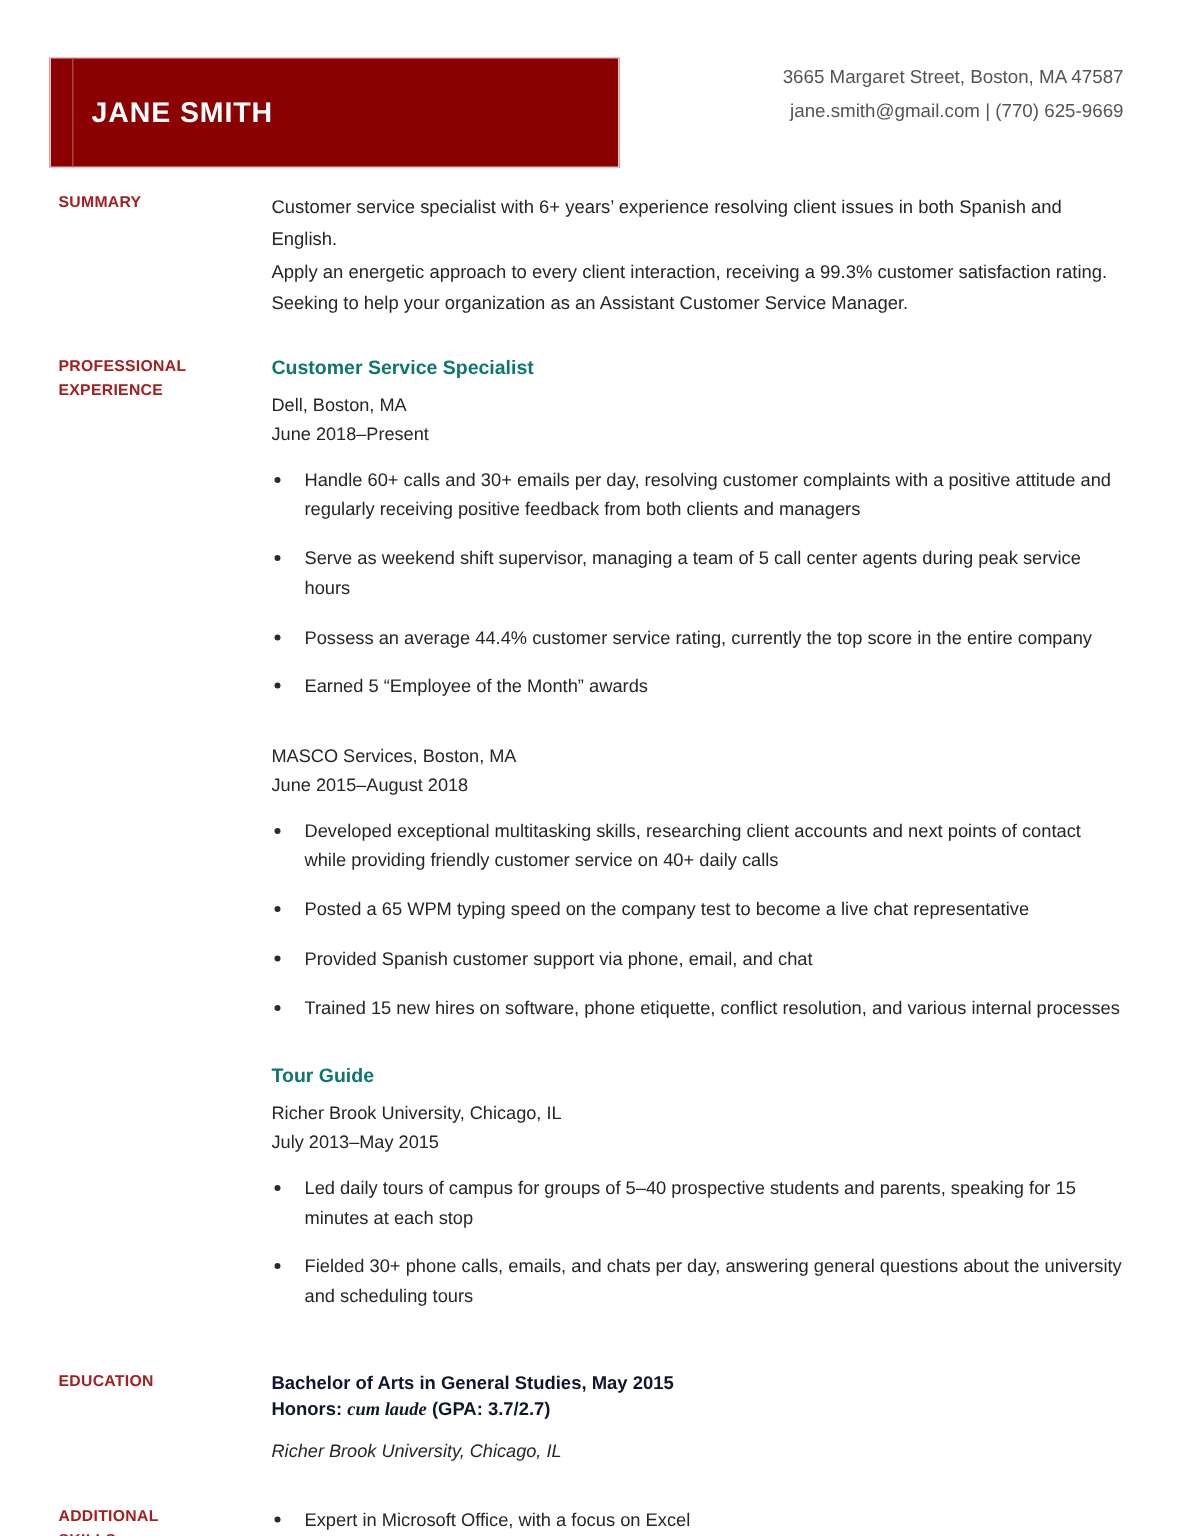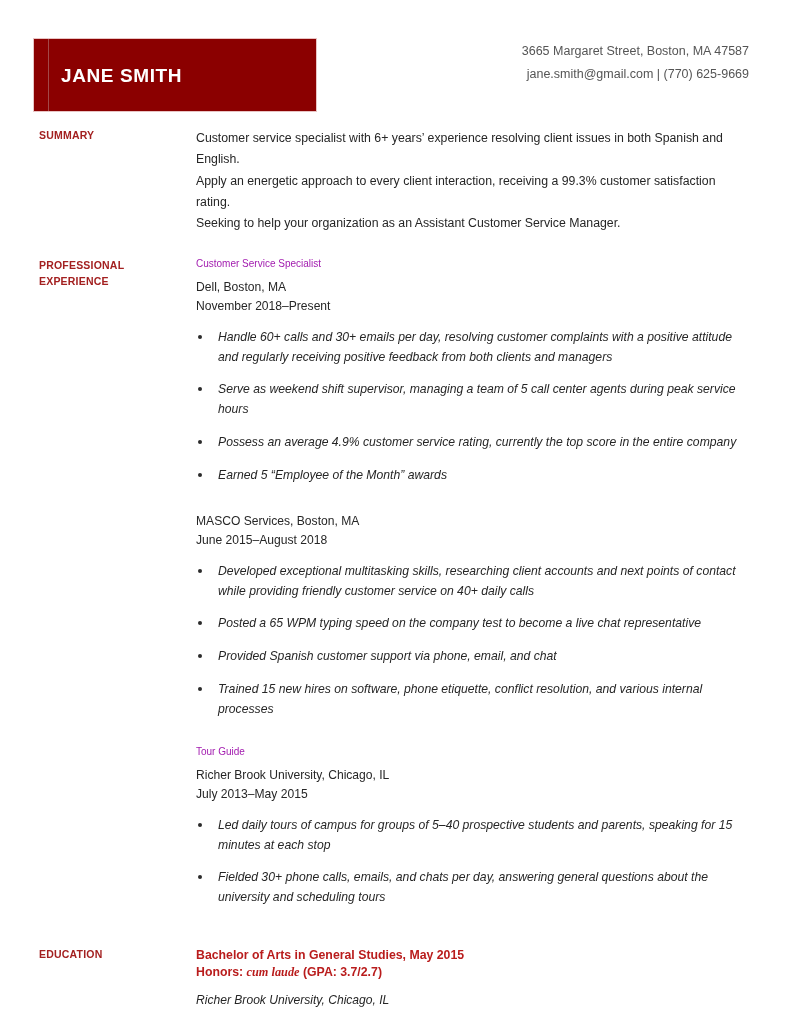--- a/index.html
+++ b/index.html
@@ -14,21 +14,21 @@
     font-family: "Liberation Sans", sans-serif;
     color: #222222;
     overflow: hidden;
   }
 
   
   .header {
     position: absolute;
     left: 33px;
     top: 38px;
-    width: 284px;
+    width: 380px;
     height: 74px;
     background: #8b0000;
     border: 1px solid #e8c4c4;
     box-sizing: border-box;
   }
   .header-rule {
     position: absolute;
     left: 14px;
     top: 0;
     width: 1px;
@@ -60,21 +60,20 @@
   .resume-body {
     position: absolute;
     left: 0;
     top: 128px;
     width: 791px;
   }
   .section {
     position: relative;
     display: flex;
     align-items: flex-start;
-    gap: 15px;
   }
   .section-label {
     width: 140px;
     flex: 0 0 140px;
     padding-left: 39px;
     box-sizing: border-box;
     color: #a32020;
     font-size: 10.5px;
     font-weight: bold;
     line-height: 1.5;
@@ -89,59 +88,58 @@
   }
 
   .summary-line {
     font-size: 12.3px;
     line-height: 1.73;
     color: #262626;
   }
 
   .job { margin-bottom: 4px; }
   .job-title {
-    color: #a21caf;
-    font-size: 10px;
-    font-weight: normal;
+    color: #0f766e;
+    font-size: 13px;
+    font-weight: bold;
     margin-bottom: 9px;
   }
   .job-meta {
     font-size: 12.1px;
     line-height: 1.55;
     color: #262626;
   }
 
   ul.bullets {
     list-style: none;
     margin: 12px 0 0 0;
     padding: 0;
   }
   ul.bullets li {
     position: relative;
     padding-left: 22px;
     margin-bottom: 13px;
     font-size: 12.2px;
     line-height: 1.62;
     color: #262626;
-    font-style: italic;
   }
   ul.bullets li:before {
     content: "";
     position: absolute;
     left: 2px;
     top: 7px;
     width: 4px;
     height: 4px;
     border-radius: 50%;
     background: #2b2b2b;
   }
   .spacer-job { height: 14px; }
 
   .edu-line {
-    color: #b91c1c;
+    color: #0f172a;
     font-size: 12.3px;
     font-weight: bold;
     line-height: 1.42;
   }
   .edu-line em { font-style: italic; font-family: Liberation Serif, serif; }
   .edu-school {
     font-style: italic;
     font-size: 12.1px;
     margin-top: 11px;
     color: #262626;
@@ -182,25 +180,25 @@
   <div class="section">
     <div class="section-label">
       <div>PROFESSIONAL</div>
       <div>EXPERIENCE</div>
     </div>
     <div class="section-content">
 
       <div class="job">
         <div class="job-title">Customer Service Specialist</div>
         <div class="job-meta">Dell, Boston, MA</div>
-        <div class="job-meta">November 2018–Present</div>
+        <div class="job-meta">June 2018–Present</div>
         <ul class="bullets">
           <li>Handle 60+ calls and 30+ emails per day, resolving customer complaints with a positive attitude and regularly receiving positive feedback from both clients and managers</li>
           <li>Serve as weekend shift supervisor, managing a team of 5 call center agents during peak service hours</li>
-          <li>Possess an average 4.9% customer service rating, currently the top score in the entire company</li>
+          <li>Possess an average 44.4% customer service rating, currently the top score in the entire company</li>
           <li>Earned 5 “Employee of the Month” awards</li>
         </ul>
       </div>
 
       <div class="spacer-job"></div>
 
       <div class="job">
         <div class="job-meta">MASCO Services, Boston, MA</div>
         <div class="job-meta">June 2015–August 2018</div>
         <ul class="bullets">

